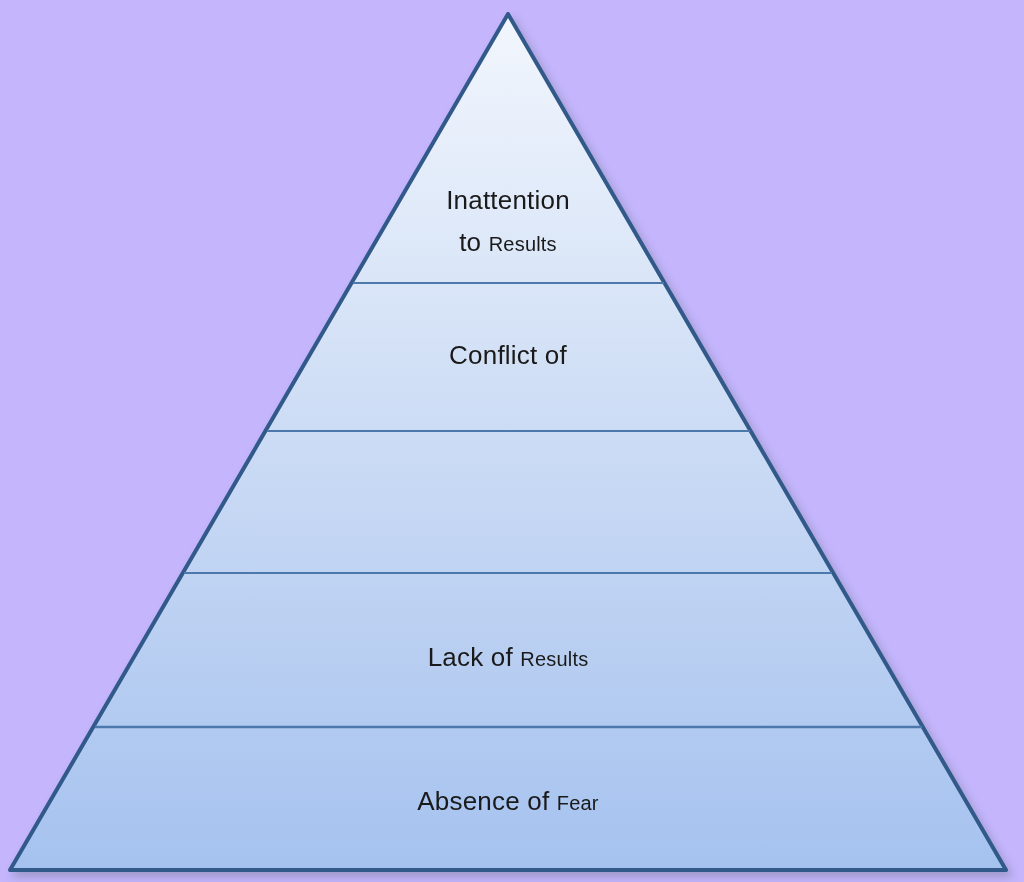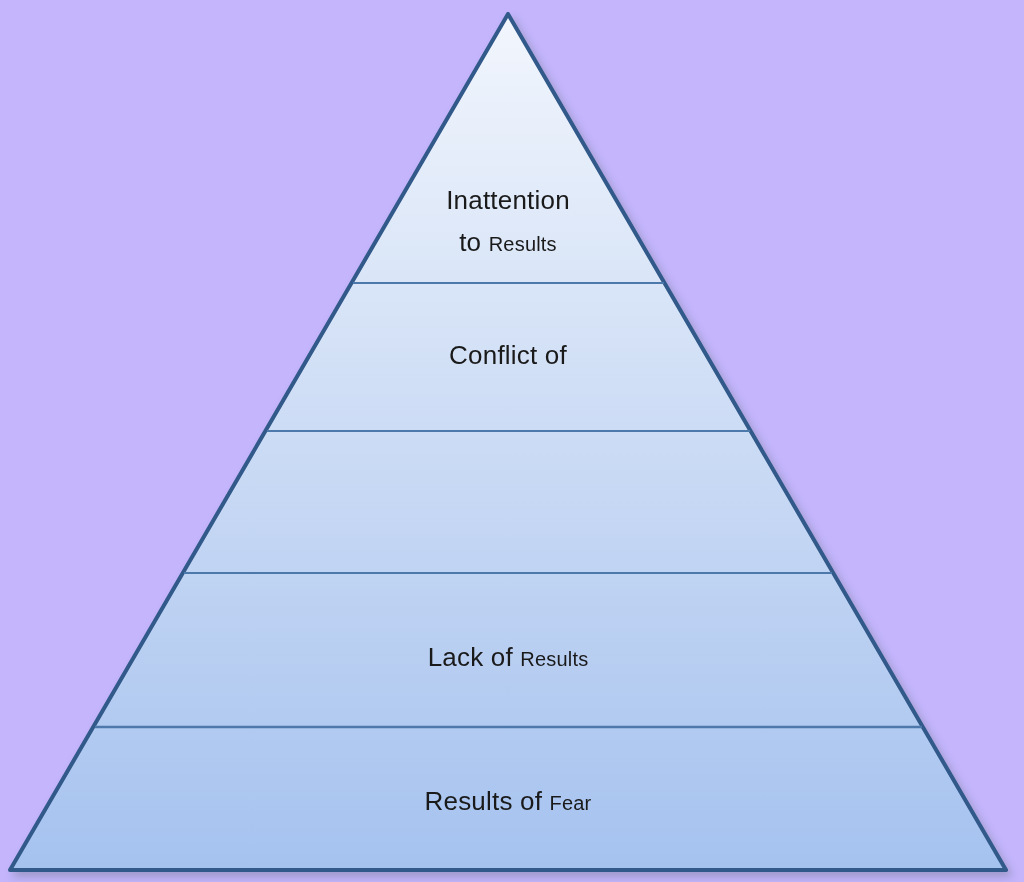--- a/index.html
+++ b/index.html
@@ -81,17 +81,17 @@
 
 
   <div class="level-label" style="top:658px">
     <div>
       <span>Lack of </span><span class="bold">Results</span>
     </div>
   </div>
 
   <div class="level-label" style="top:802px">
     <div>
-      <span>Results of </span><span class="bold">Fear</span>
+      <span>Absence of </span><span class="bold">Fear</span>
     </div>
   </div>
 
 </div>
 
 </body></html>

